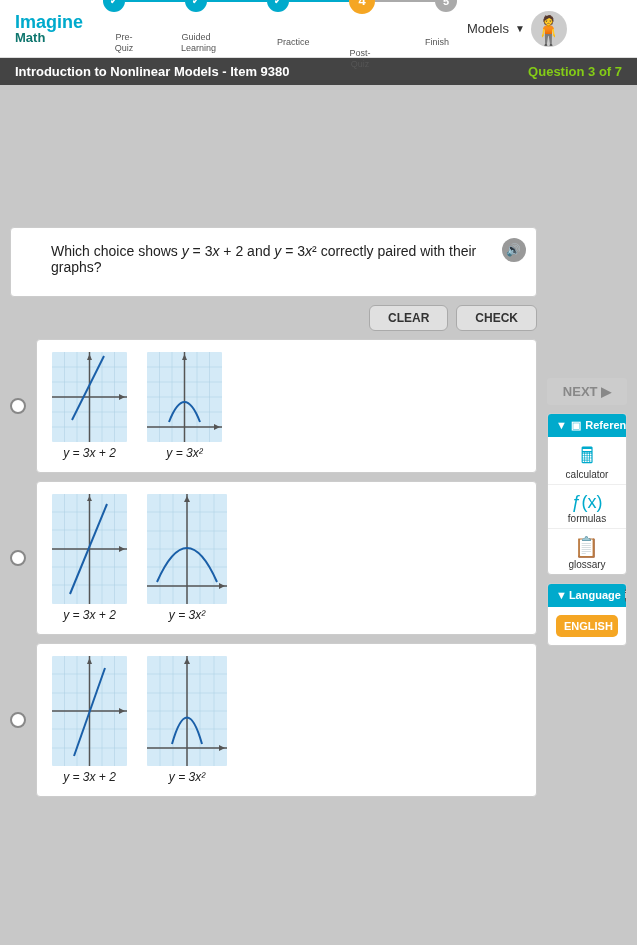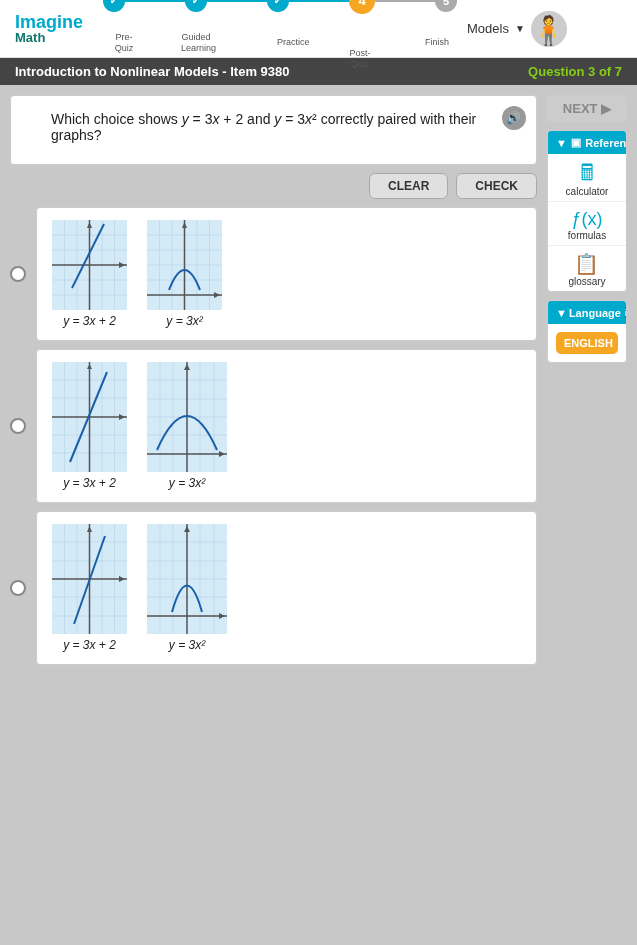--- a/index.html
+++ b/index.html
@@ -109,20 +109,21 @@
       font-size: 13px;
       color: #84cc16;
     }
 
     
     .main-area {
       display: flex;
       padding: 10px;
       gap: 10px;
       height: calc(945px - 58px - 34px);
+      align-items: center;
     }
 
     
     .content-panel {
       flex: 1;
       display: flex;
       flex-direction: column;
       gap: 8px;
     }
 

